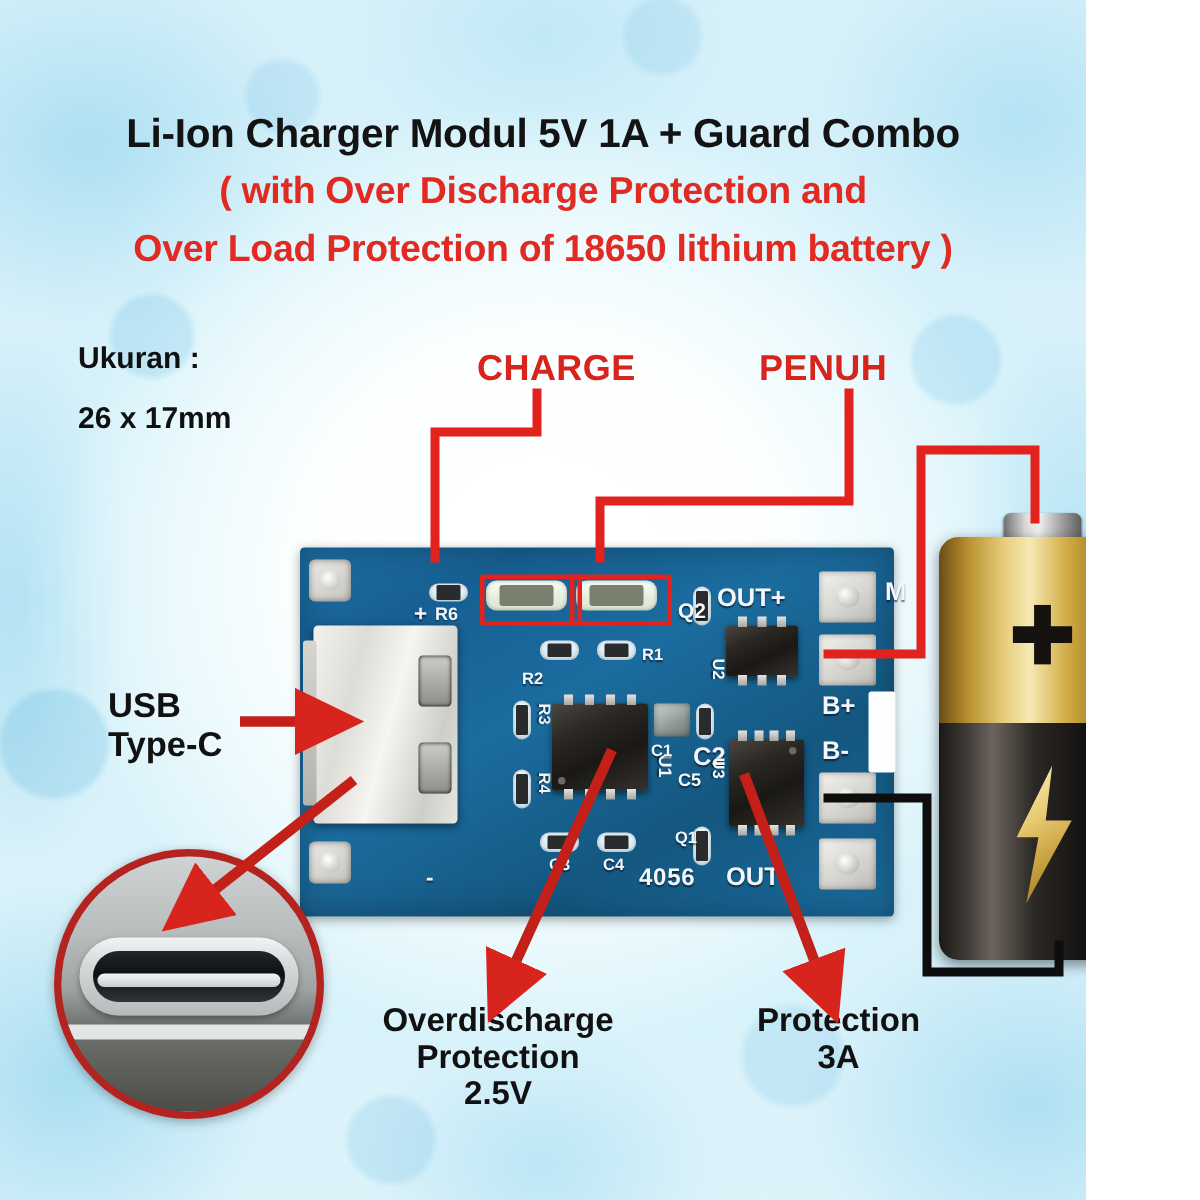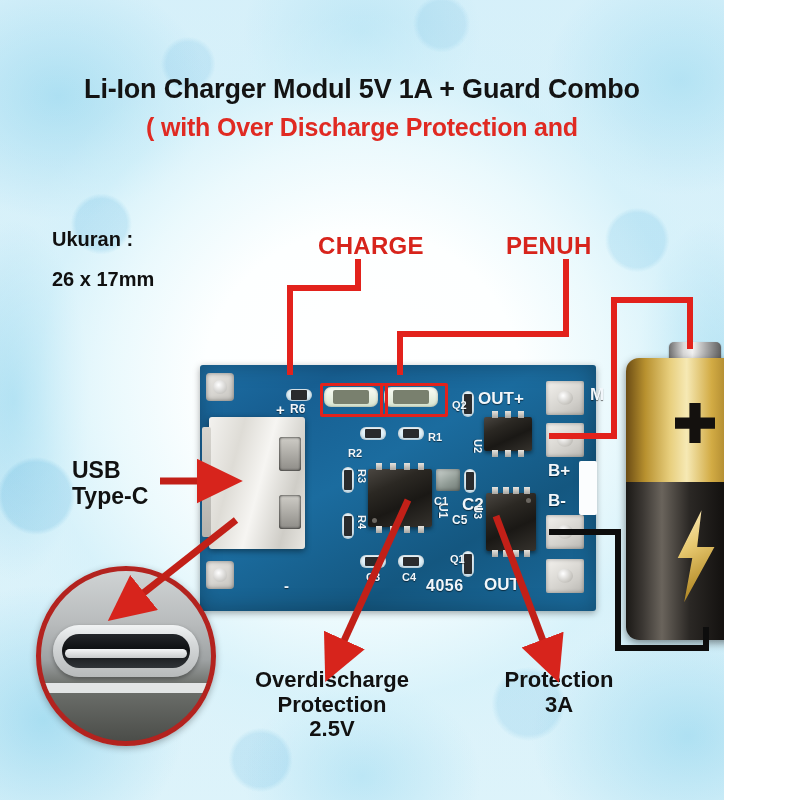--- a/index.html
+++ b/index.html
@@ -191,20 +191,21 @@
     position:absolute;left:0;right:0;top:112px;height:10px;background:#f0f2f3;opacity:.9;
   }
 </style>
 </head>
 <body>
 
 <div id="stage">
 
   <div class="abs" id="title-main">Li-Ion Charger Modul 5V 1A + Guard Combo</div>
   <div class="abs" id="title-sub1">( with Over Discharge Protection and</div>
+  <div class="abs" id="title-sub2">Over Load Protection of 18650 lithium battery )</div>
 
   <div class="abs dim-line" id="dim1">Ukuran :</div>
   <div class="abs dim-line" id="dim2">26 x 17mm</div>
 
   <div class="abs red-label" id="lbl-charge">CHARGE</div>
   <div class="abs red-label" id="lbl-penuh">PENUH</div>
 
   <div class="abs blk-label" id="lbl-usb">
     <div>USB</div>
     <div>Type-C</div>
@@ -297,21 +298,21 @@
     <div class="silk" style="left:234px;top:130px;font-size:11px;">C1</div>
     <div class="silk" style="left:252px;top:148px;font-size:12px;">C5</div>
     <div class="smd" style="left:264px;top:104px;width:12px;height:24px;">
         <i></i>
       </div>
     <div class="silk" style="left:262px;top:130px;font-size:17px;">C2</div>
 
     <div class="smd" style="left:262px;top:26px;width:12px;height:26px;">
         <i></i>
       </div>
-    <div class="silk" style="left:252px;top:34px;font-size:11px;">Q2</div>
+    <div class="silk" style="left:252px;top:34px;font-size:14px;">Q2</div>
     <div class="silk" style="left:278px;top:24px;font-size:17px;">OUT+</div>
     <div class="smd" style="left:262px;top:186px;width:12px;height:26px;">
         <i></i>
       </div>
     <div class="silk" style="left:250px;top:188px;font-size:11px;">Q1</div>
     <div class="silk" style="left:284px;top:210px;font-size:17px;">OUT-</div>
 
     <div class="chip" style="left:284px;top:52px;width:48px;height:34px;">
       <div class="pinrow top">
           <i></i>

